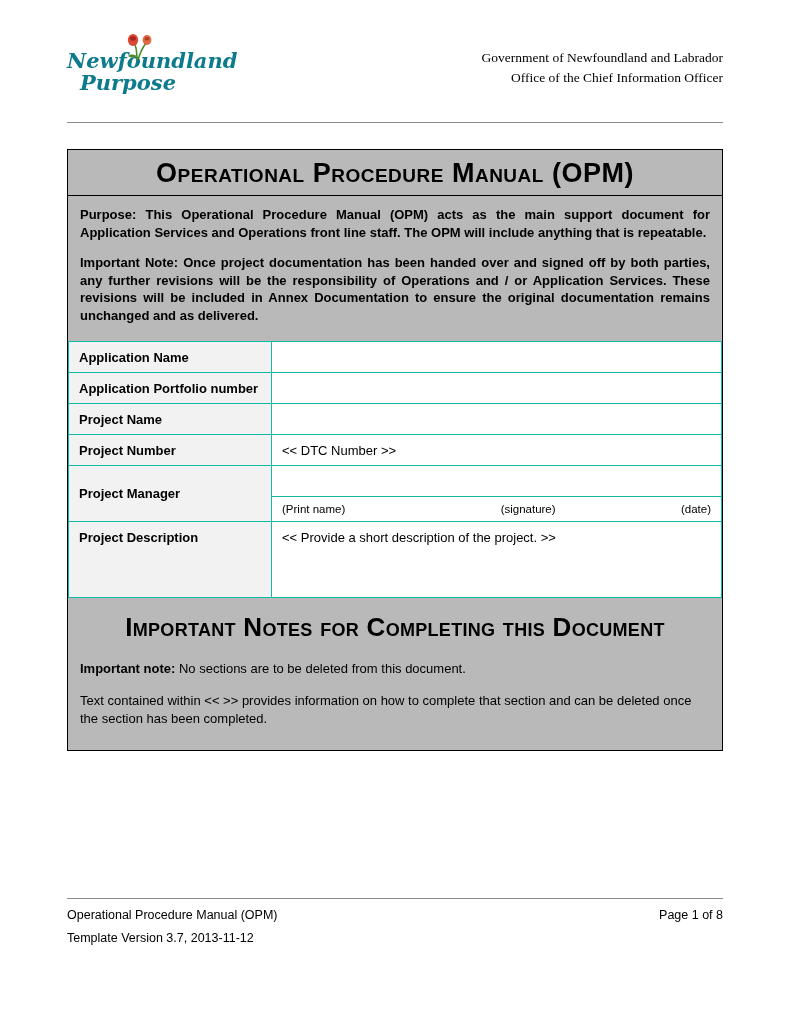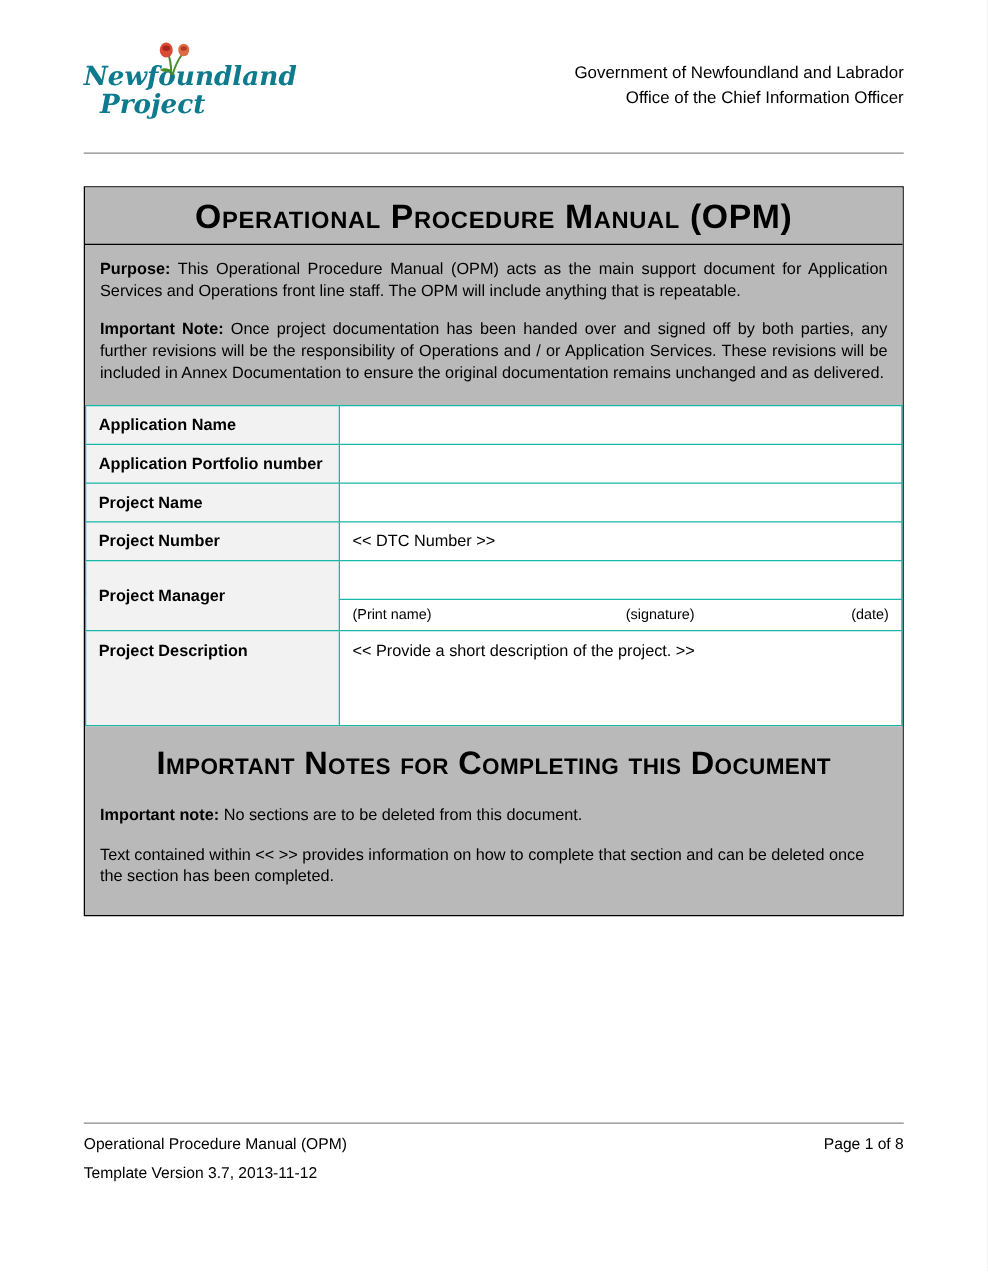--- a/index.html
+++ b/index.html
@@ -19,21 +19,21 @@
   .hdr { display:flex; justify-content:space-between; align-items:flex-start; height:70px;gap:22px; }
   .logo { position:relative; width:170px; padding-top:14px; }
   .logo-flower { position:absolute; top:-4px; left:56px; }
   .logo-text {
     font-family:"DejaVu Serif", serif;
     font-style:italic; font-weight:bold;
     color:var(--logo-teal, #0d7a8d);
     font-size:21px; line-height:1.05;
   }
   .logo-line2 { margin-left:13px; }
-  .org { text-align:right; font-size:13.5px; line-height:1.5; padding-top:12px; }
+  .org { text-align:right; font-size:13.5px; line-height:1.5; padding-top:12px;font-family:Liberation Serif, serif; }
   .hdr-rule { border:none; border-top:1px solid #8a8a8a; margin:16px 0 0 0; }
 
   
   .content-box { margin-top:26px; border:1px solid #000; }
 
   .title-bar {
     background:var(--section-gray, #b9b9b9);
     border-bottom:1px solid #000;
     text-align:center;
     padding:8px 6px 6px 6px;
@@ -44,21 +44,21 @@
     font-weight:bold;
     font-variant:small-caps;
     letter-spacing:.5px;
   }
 
   .purpose-block {
     background:var(--section-gray, #b9b9b9);
     padding:10px 12px 4px 12px;
     font-size:13px; line-height:1.35;
   }
-  .purpose-block p { margin:0 0 13px 0; text-align:justify; }
+  .purpose-block p { margin:0 0 13px 0; text-align:justify;font-weight:bold; }
 
   
   table.fields { border-collapse:collapse; width:100%; font-size:13px; }
   table.fields td { border:1px solid #14b8a6; padding:5px 10px; vertical-align:middle; }
   td.lbl {
     background:var(--label-gray, #f2f2f2);
     font-weight:bold;
     width:182px;
   }
   tr.std { height:31px; }
@@ -104,21 +104,21 @@
           <path d="M15 28 C17 21 20 15 23 11" stroke="#4a8b2c" stroke-width="1.6" fill="none"></path>
           <path d="M14 24 C10 22 7 22 5 24 C8 26 12 26 14 24Z" fill="#4a8b2c"></path>
           <ellipse cx="10" cy="8" rx="5.2" ry="6" fill="#d94a35"></ellipse>
           <ellipse cx="10" cy="6.5" rx="3" ry="2.2" fill="#a8271c"></ellipse>
           <ellipse cx="24" cy="8" rx="4.4" ry="5" fill="#e06a42"></ellipse>
           <ellipse cx="24" cy="6.8" rx="2.4" ry="1.8" fill="#b03a22"></ellipse>
         </svg>
       </span>
       <div class="logo-text">
         <div>Newfoundland</div>
-        <div class="logo-line2">Project</div>
+        <div class="logo-line2">Purpose</div>
       </div>
     </div>
     <div class="org">
       <div>Government of Newfoundland and Labrador</div>
       <div>Office of the Chief Information Officer</div>
     </div>
   </div>
   <hr class="hdr-rule">
 
   <div class="content-box">

